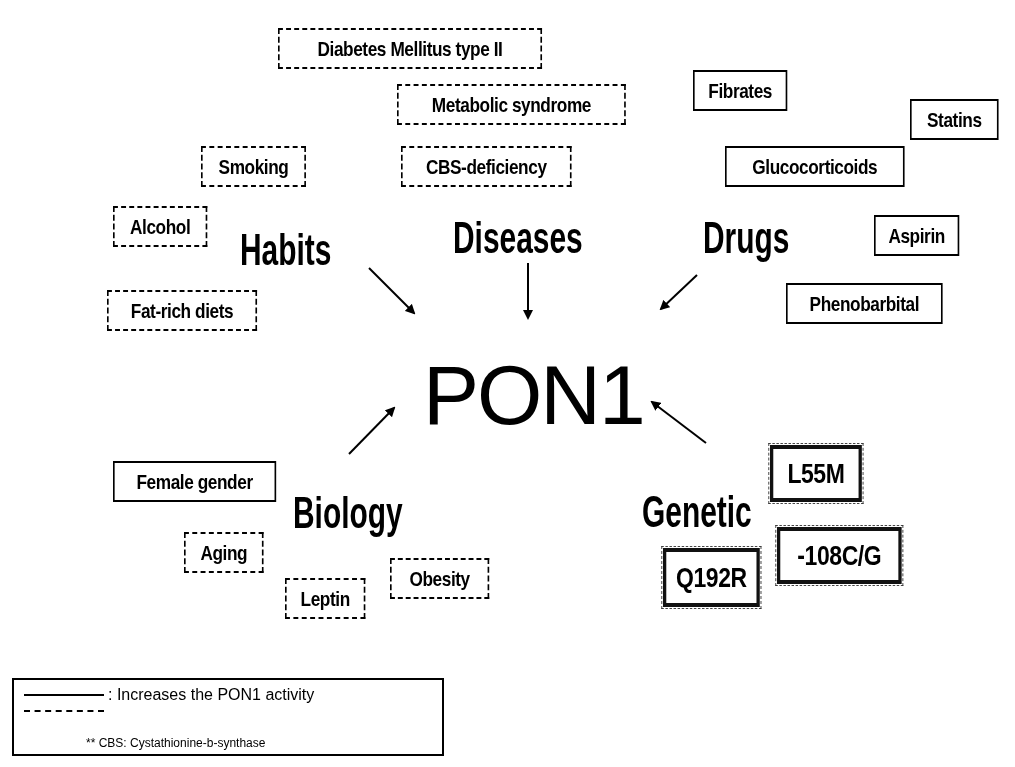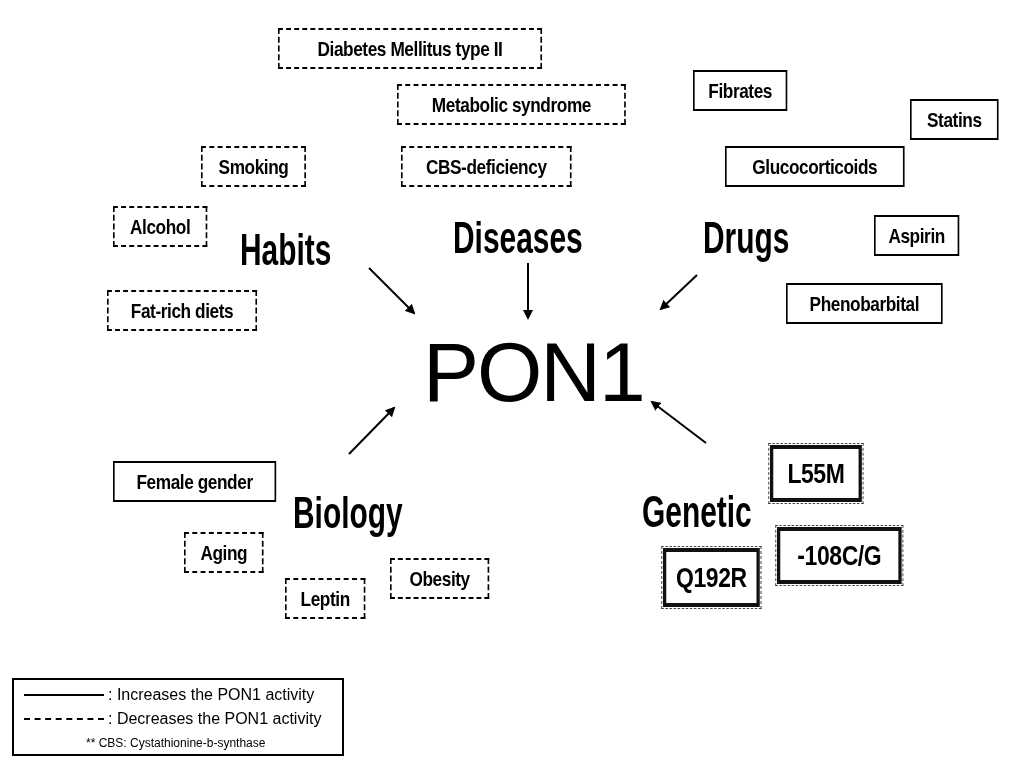--- a/index.html
+++ b/index.html
@@ -33,24 +33,25 @@
   }
   .center {
     position: absolute;
     font-family: "Liberation Sans", sans-serif;
     font-weight: normal;
     font-size: 84px;
     letter-spacing: -2px;
     line-height: 1;
     -webkit-text-stroke: 0;
     white-space: nowrap;
+    margin-top: 23px;
   }
   svg.arrows { position: absolute; left: 0; top: 0; }
   .legend {
-    position: absolute; left: 12px; top: 678px; width: 332px; height: 78px;
+    position: absolute; left: 12px; top: 678px; width: 432px; height: 78px;
     box-sizing: border-box; border: 2px solid #000;
     font-family: "Liberation Sans", sans-serif; font-size: 16px;
   }
   .legend .row { position: absolute; left: 0; display: flex; align-items: center; white-space: nowrap; }
   .legend .line { display: inline-block; width: 80px; height: 0; margin-left: 10px; margin-right: 4px; }
   .legend .line.solid-line { border-top: 2px solid #000; }
   .legend .line.dashed-line { border-top: 2px dashed #000; }
   .legend .note { position: absolute; left: 72px; top: 56px; font-size: 12px; }
 </style>
 </head>
@@ -100,16 +101,15 @@
 <div class="box rough" style="left:777px; top:527px; width:152px; height:57px;">-108C/G</div>
 <div class="box rough" style="left:663px; top:548px; width:118px; height:59px;">Q192R</div>
 
 <div class="legend">
   <div class="row" style="top:6px;">
     <span class="line solid-line"></span>
     <span>: Increases the PON1 activity</span>
   </div>
   <div class="row" style="top:30px;">
     <span class="line dashed-line"></span>
-    <span>: Decreases the PON1 activity</span>
   </div>
   <div class="note">** CBS: Cystathionine-b-synthase</div>
 </div>
 
 </body></html>

